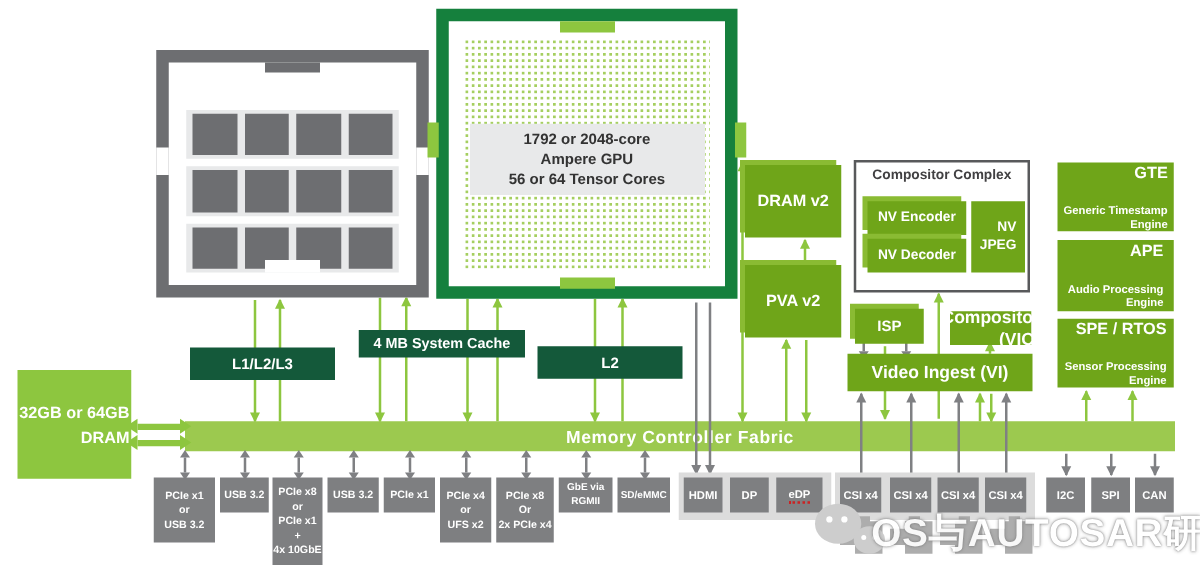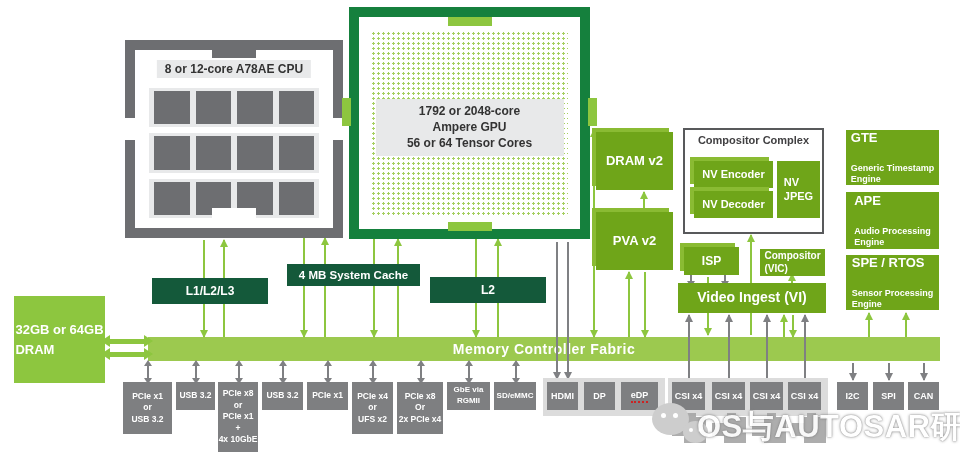--- a/index.html
+++ b/index.html
@@ -22,21 +22,21 @@
     border-left:4px solid transparent;border-right:4px solid transparent;border-bottom:6px solid #7f8083;}
   .vdbl::after{content:"";position:absolute;bottom:-6px;left:-3px;width:0;height:0;
     border-left:4px solid transparent;border-right:4px solid transparent;border-top:6px solid #7f8083;}
   .harrow{position:absolute;height:5px;background:#8dc63f;z-index:1;}
   .harrow::before{content:"";position:absolute;left:-9px;top:-4px;width:0;height:0;
     border-top:6px solid transparent;border-bottom:6px solid transparent;border-right:9px solid #8dc63f;}
   .harrow::after{content:"";position:absolute;right:-9px;top:-4px;width:0;height:0;
     border-top:6px solid transparent;border-bottom:6px solid transparent;border-left:9px solid #8dc63f;}
   
   .gblock{position:absolute;background:#6fa519;color:#fff;display:flex;align-items:center;justify-content:center;
-    text-align:left;font-weight:bold;z-index:2;font-size:13px;white-space:pre-line;line-height:1.25;}
+    text-align:right;font-weight:bold;z-index:2;font-size:13px;white-space:pre-line;line-height:1.25;}
   .stack{box-shadow:-4px -4px 0 0 #8abb33;}
   .dcache{position:absolute;background:#14593a;color:#fff;display:flex;align-items:center;justify-content:center;
     font-weight:bold;z-index:2;font-size:12px;}
   .ioblock{position:absolute;background:#7e7f81;color:#fff;z-index:2;display:flex;align-items:center;justify-content:center;
     text-align:center;font-weight:bold;font-size:8.5px;line-height:1.35;white-space:pre-line;}
   .gpanel{position:absolute;background:#dcdcdc;z-index:1;}
   .fabric{position:absolute;left:148px;top:337px;width:792px;height:24px;background:#9cc94f;z-index:0;
     display:flex;align-items:center;justify-content:center;color:#fff;font-weight:bold;font-size:14px;letter-spacing:.5px;}
   
   .cpu{position:absolute;left:125px;top:40px;width:198px;height:178px;border:10px solid #6d6e71;background:#fff;z-index:2;}
@@ -74,21 +74,20 @@
   .wm-title{position:absolute;left:697px;top:406px;z-index:6;font-size:31px;font-weight:700;color:#fff;opacity:.92;
     letter-spacing:.5px;text-shadow:0 0 3px rgba(125,125,125,.95),0 0 1px rgba(110,110,110,.9);white-space:nowrap;}
   .wm-sub{position:absolute;left:740px;top:440px;z-index:6;font-size:15px;color:#9a9a9a;opacity:.85;letter-spacing:1px;white-space:nowrap;}
 </style>
 </head>
 <body>
 
 <div class="stage">
 
   <div class="cpu">
-    <div class="cpu-title">8 or 12-core A78AE CPU</div>
     <div class="cpu-cores">
       <div class="core-row">
           <i></i>
           <i></i>
           <i></i>
           <i></i>
         </div>
       <div class="core-row">
           <i></i>
           <i></i>
@@ -128,21 +127,21 @@
 
   <div class="mmbox">
     <div class="mmtitle">Compositor Complex</div>
   </div>
   <div class="gblock stack" style="left:694px;top:161px;width:79px;height:27px;font-size:11px">NV Encoder</div>
   <div class="gblock stack" style="left:694px;top:191px;width:79px;height:27px;font-size:11px">NV Decoder</div>
   <div class="gblock" style="left:777px;top:161px;width:43px;height:57px;font-size:11px">NV
 JPEG</div>
 
   <div class="gblock stack" style="left:684px;top:247px;width:55px;height:28px;font-size:12px">ISP</div>
-  <div class="gblock" style="left:760px;top:249px;width:65px;height:27px;font-size:10px">Compositor
+  <div class="gblock" style="left:760px;top:249px;width:65px;height:27px;font-size:14px">Compositor
 (VIC)</div>
   <div class="gblock" style="left:678px;top:283px;width:148px;height:30px;font-size:14px">Video Ingest (VI)</div>
 
   <div class="gblock engine" style="left:846px;top:130px;width:93px;height:55px">
     <div><div class="abbr">GTE</div>
          <div class="desc">Generic Timestamp
 Engine</div></div>
   </div>
   <div class="gblock engine" style="left:846px;top:192px;width:93px;height:57px">
     <div><div class="abbr">APE</div>

